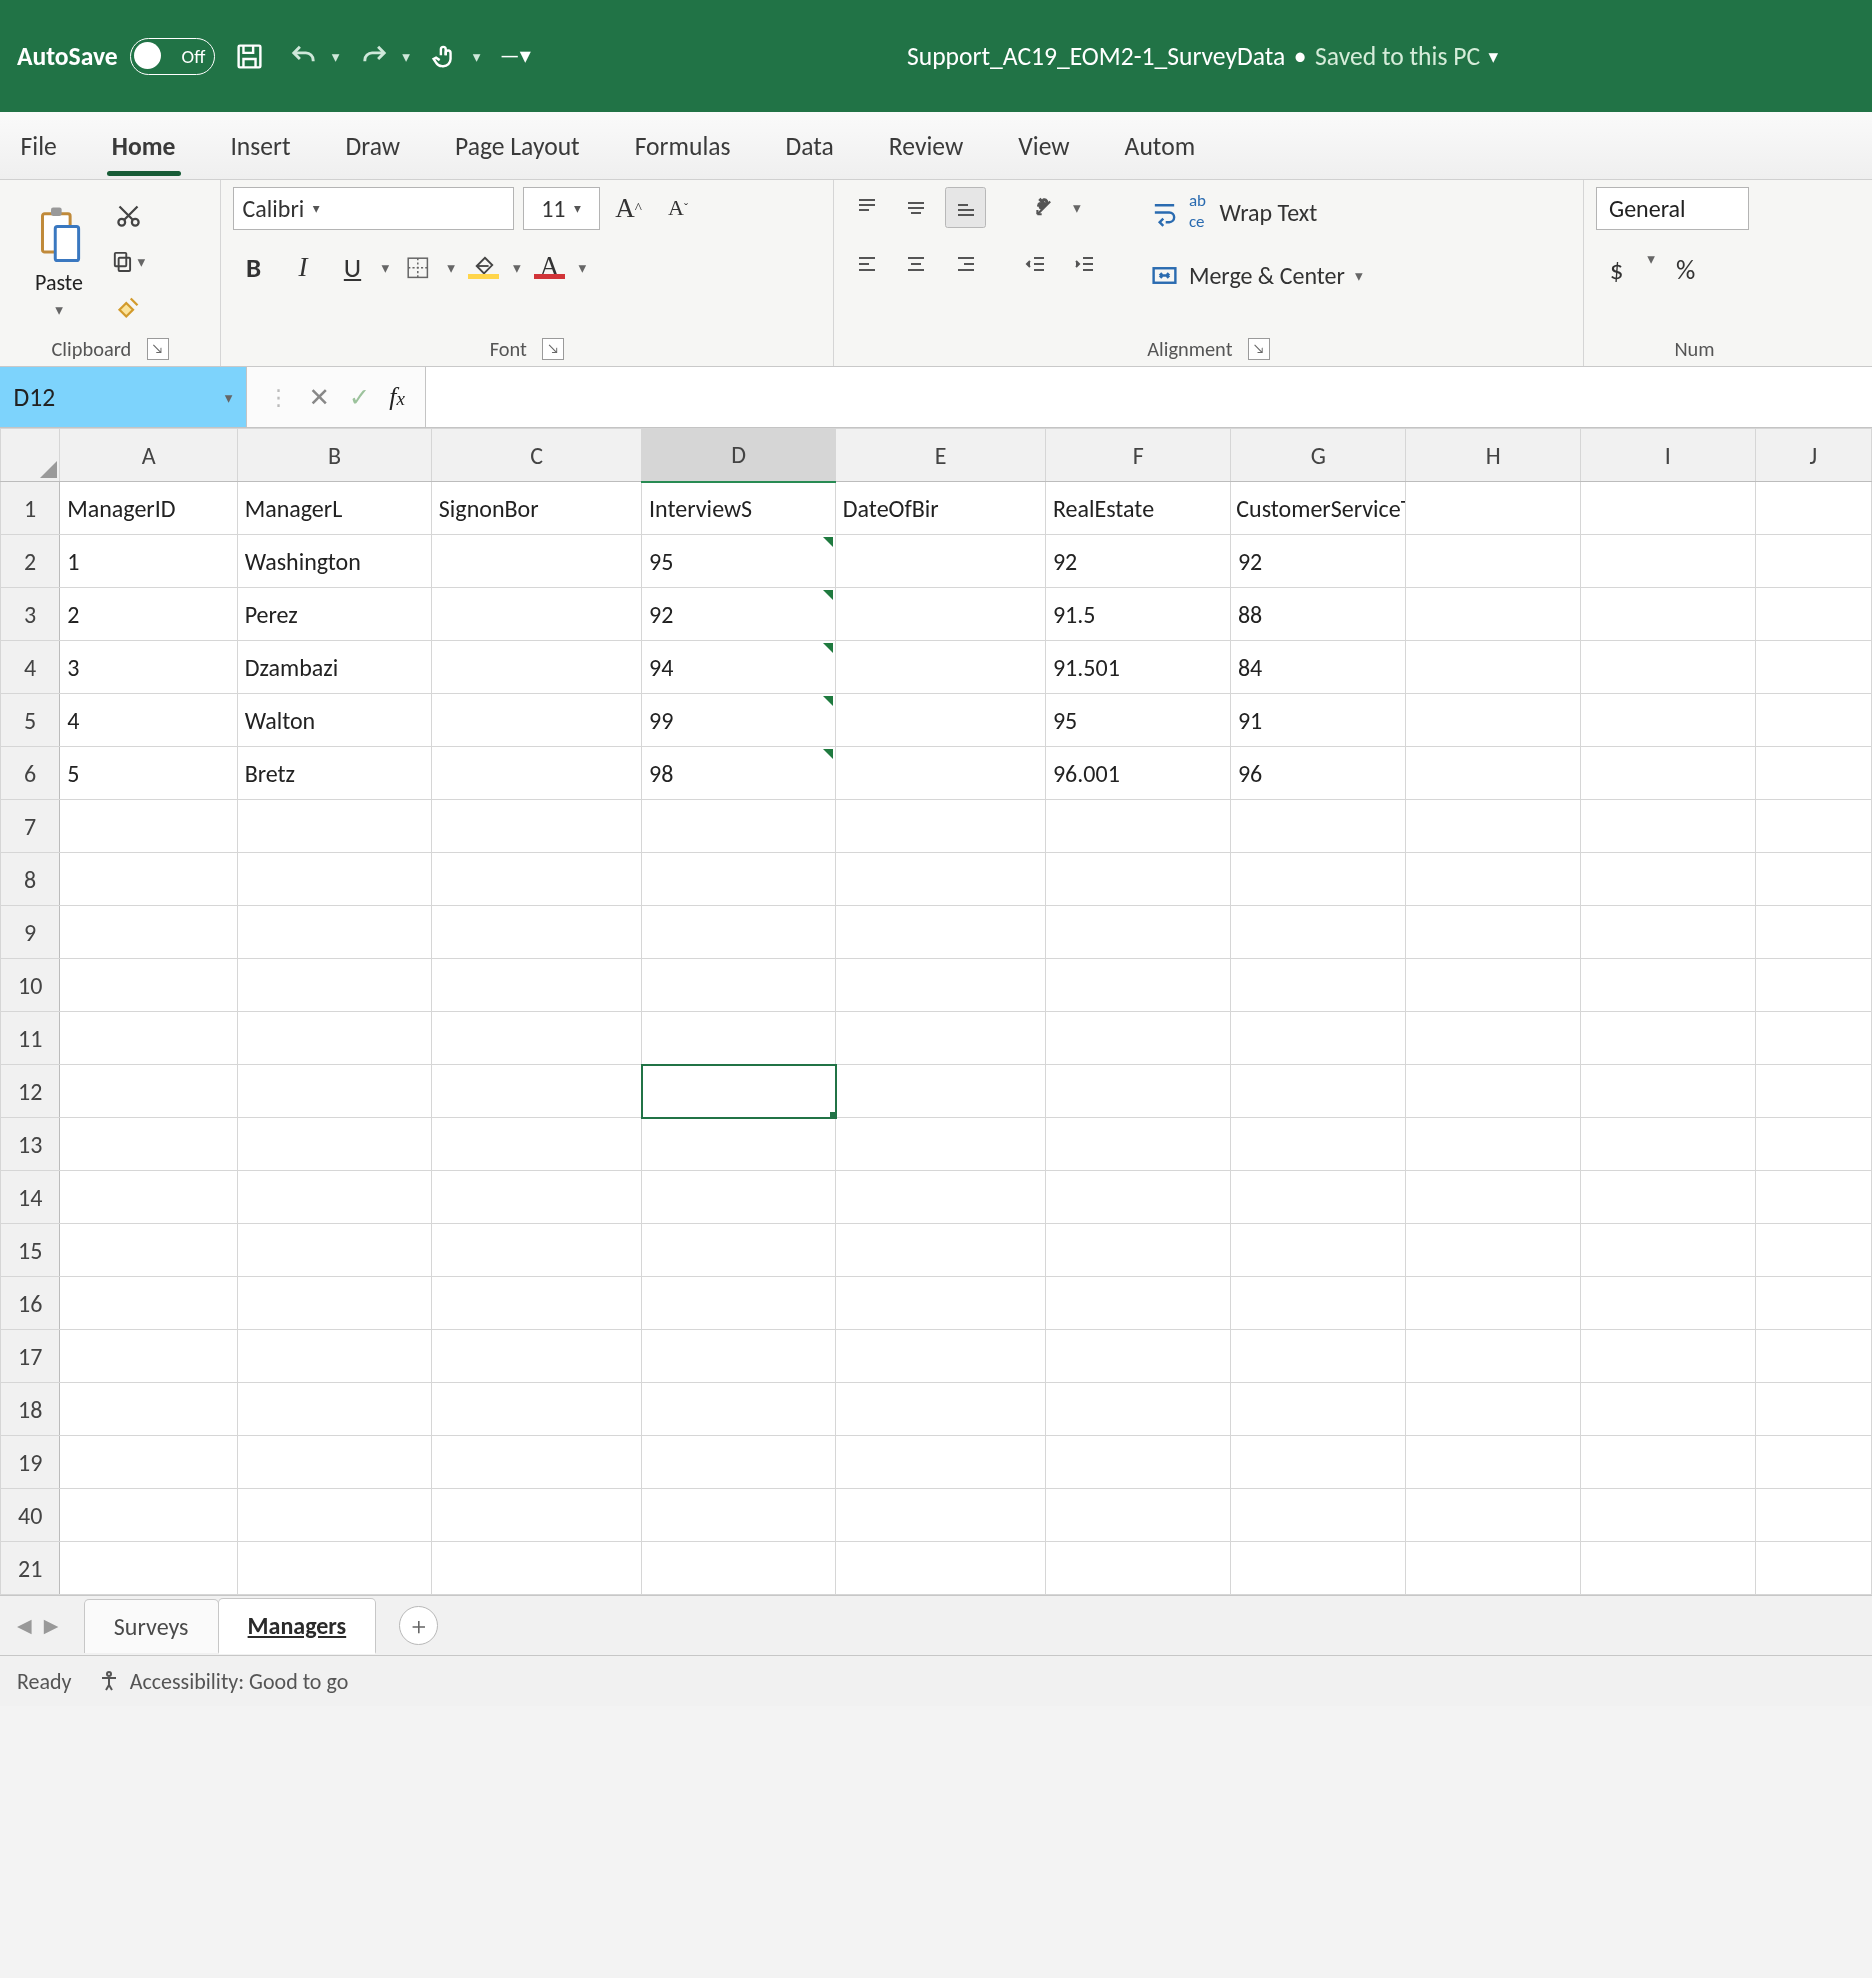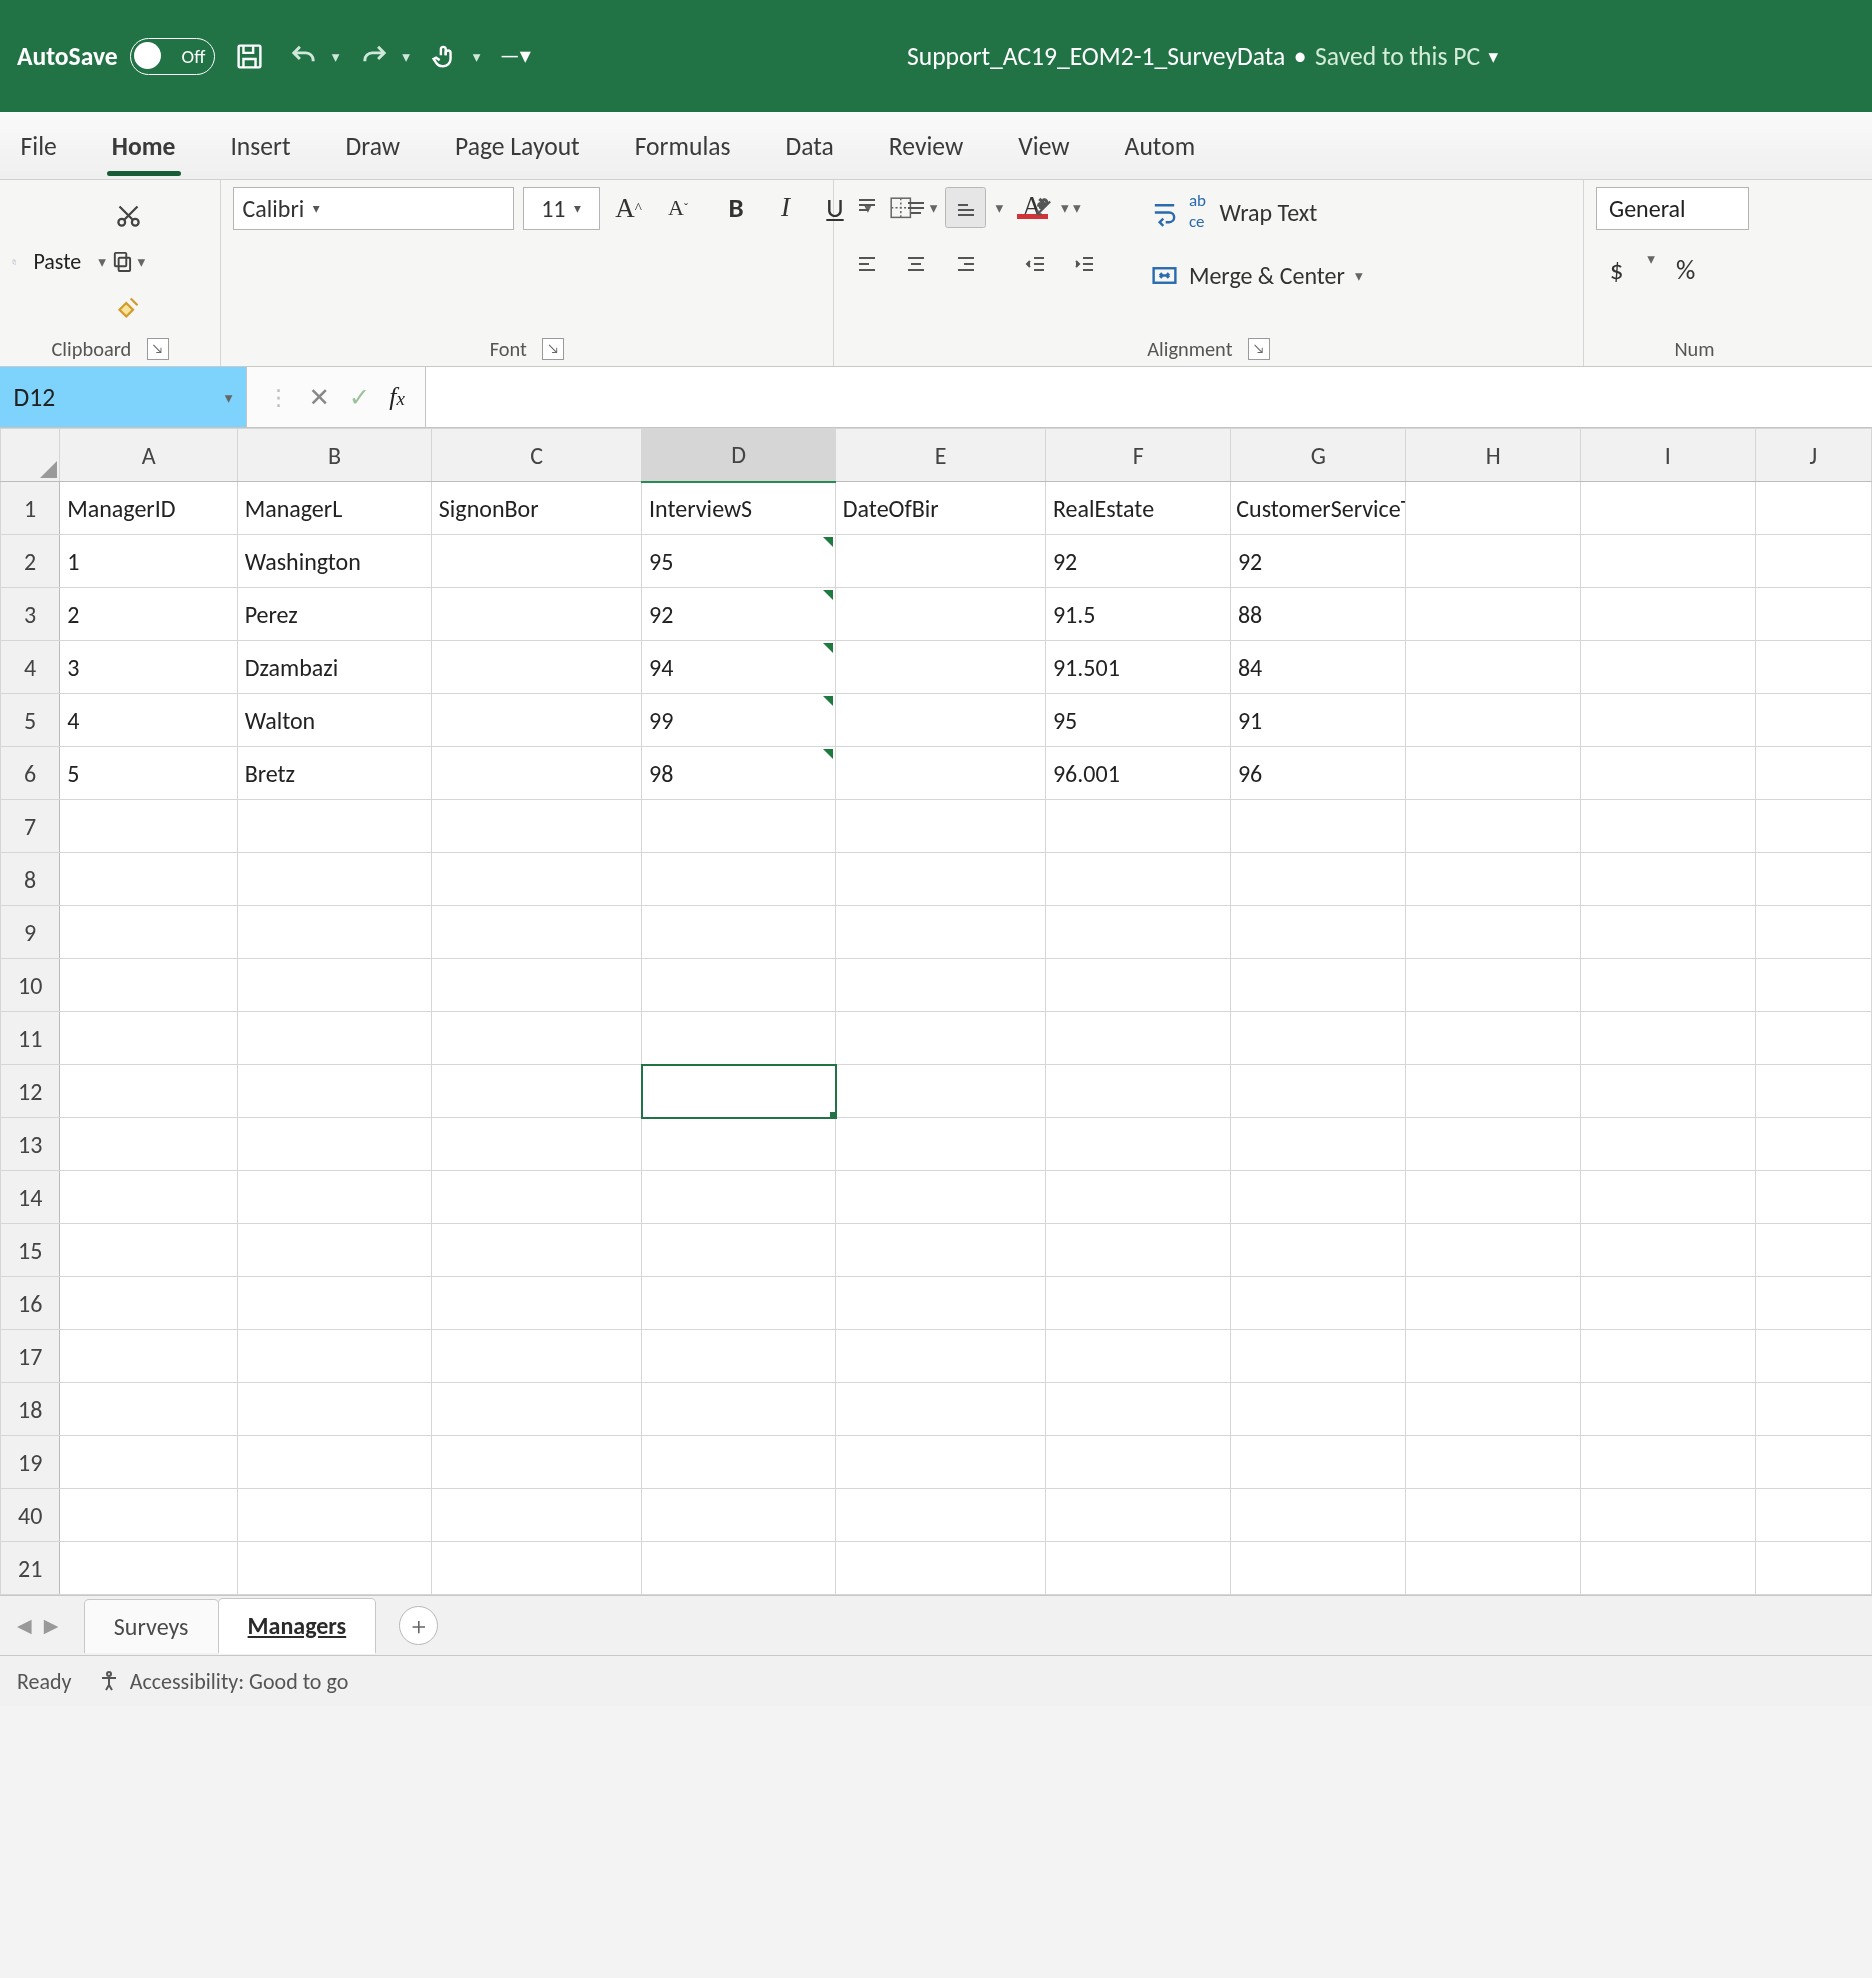--- a/index.html
+++ b/index.html
@@ -100,33 +100,33 @@
     display:flex; justify-content:center; gap:15.3px; align-items:center;
   }
   .dlg-launcher {
     width:22px;height:22px;border:0.9px solid #9a9a9a;
     display:inline-flex;align-items:center;justify-content:center;
     font-size:13.6px;color:#666;background:#fff;
   }
 
   
   .paste-btn {
-    display:flex;align-items:center;gap:17px;
+    display:flex;flex-direction:column;align-items:center;gap:4px;
     width:94px;
   }
   .paste-btn svg{width:51px;height:60px;}
   .paste-text{font-size:22px;}
   .mini-col { display:flex; flex-direction:column; gap:12px; margin-left:5.1px; }
   .mini-col .mini {
     width:34px;height:34px;display:flex;align-items:center;justify-content:center;
   }
   .mini svg{width:27px;height:27px;}
 
   
-  .font-group .group-content{align-items:flex-start;gap:17px;}
+  .font-group .group-content{flex-direction:column;align-items:flex-start;gap:17px;}
   .font-row{display:flex;align-items:center;gap:8.5px;}
   .combo {
     background:#fff;border:0.9px solid #b4b4b4;height:43px;
     display:flex;align-items:center;padding:0 8.5px;gap:8.5px;
     font-size:24px;color:#333;
   }
   .combo.font-name{width:281px;}
   .combo.font-size{width:77px;justify-content:center;}
   .dd-arrow{font-size:13.6px;color:#555;}
   .iconbtn{

